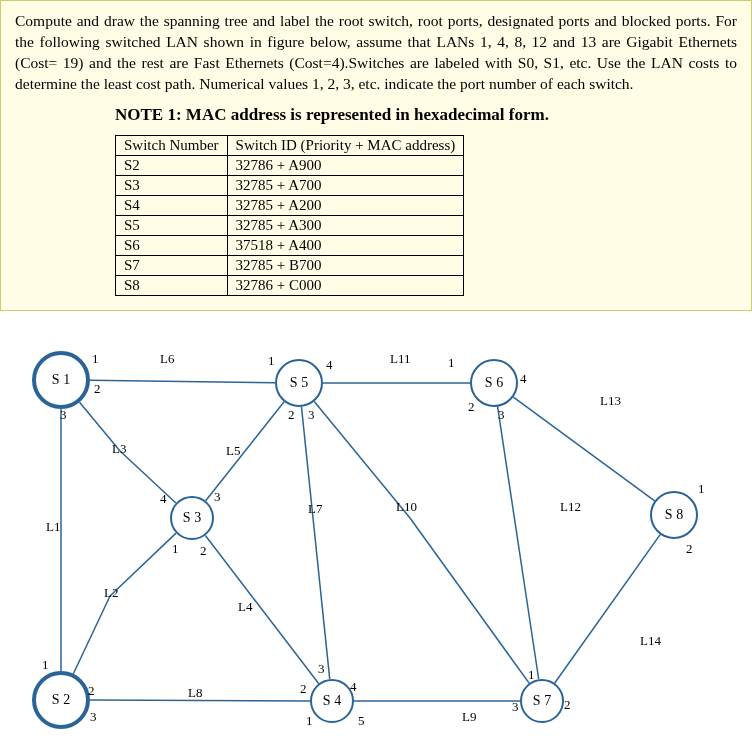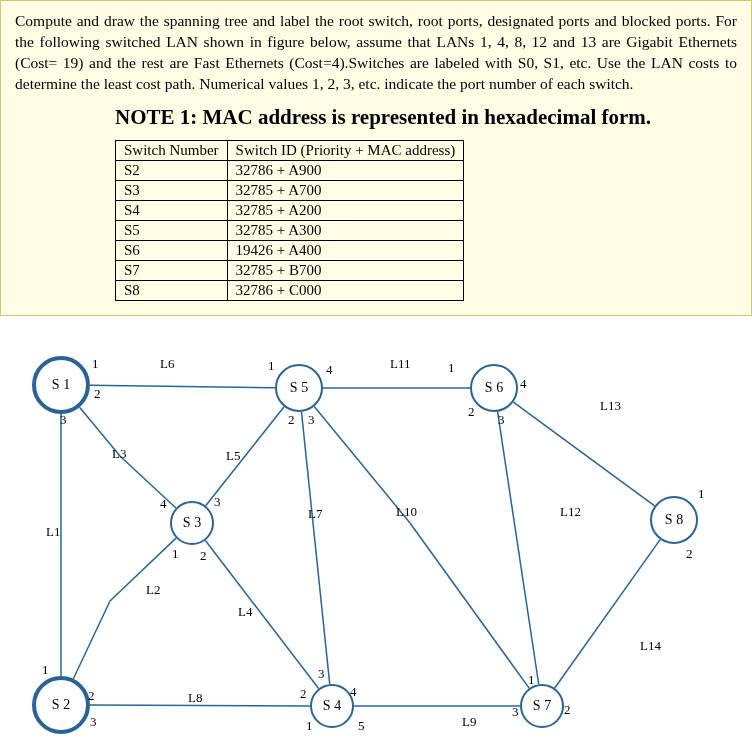--- a/index.html
+++ b/index.html
@@ -15,21 +15,21 @@
     padding: 10px 14px 14px 14px;
     box-sizing: border-box;
   }
   .problem-text {
     font-size: 15.5px;
     line-height: 1.35;
     text-align: justify;
     color: #000;
   }
   .note-line {
-    font-size: 21px;
+    font-size: 17px;
     font-weight: bold;
     margin: 10px 0 10px 100px;
   }
   .switch-table {
     border-collapse: collapse;
     margin: 8px 0 0 100px;
     font-size: 15px;
   }
   .switch-table th, .switch-table td {
     border: 1px solid #000;
@@ -99,21 +99,21 @@
         <tr>
           <td>S4</td>
           <td>32785 + A200</td>
         </tr>
         <tr>
           <td>S5</td>
           <td>32785 + A300</td>
         </tr>
         <tr>
           <td>S6</td>
-          <td>19426 + A400</td>
+          <td>37518 + A400</td>
         </tr>
         <tr>
           <td>S7</td>
           <td>32785 + B700</td>
         </tr>
         <tr>
           <td>S8</td>
           <td>32786 + C000</td>
         </tr>
       </tbody>
@@ -181,19 +181,19 @@
       <span class="lbl" style="left: 564px; top: 356px;">2</span>
       <span class="lbl" style="left: 160px; top: 10px;">L6</span>
       <span class="lbl" style="left: 390px; top: 10px;">L11</span>
       <span class="lbl" style="left: 600px; top: 52px;">L13</span>
       <span class="lbl" style="left: 112px; top: 100px;">L3</span>
       <span class="lbl" style="left: 226px; top: 102px;">L5</span>
       <span class="lbl" style="left: 46px; top: 178px;">L1</span>
       <span class="lbl" style="left: 308px; top: 160px;">L7</span>
       <span class="lbl" style="left: 396px; top: 158px;">L10</span>
       <span class="lbl" style="left: 560px; top: 158px;">L12</span>
-      <span class="lbl" style="left: 104px; top: 236px; margin-left: 42px;">L2</span>
+      <span class="lbl" style="left: 104px; top: 244px;">L2</span>
       <span class="lbl" style="left: 238px; top: 258px;">L4</span>
       <span class="lbl" style="left: 640px; top: 292px; text-align: center;">L14</span>
       <span class="lbl" style="left: 188px; top: 344px;">L8</span>
       <span class="lbl" style="left: 430px; top: 368px; margin-left: 32px;">L9</span>
     </div>
 </div>
 
 </body></html>

